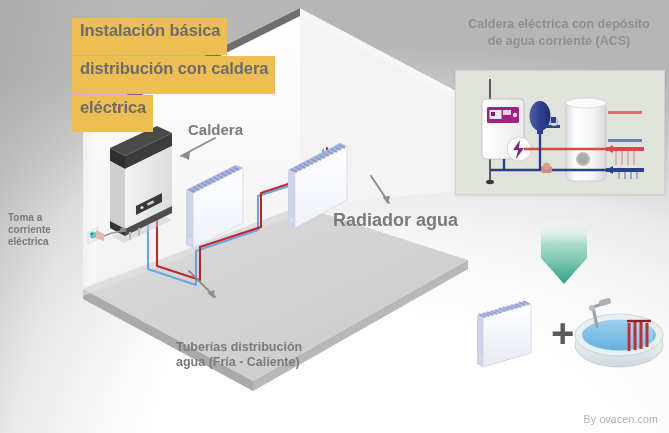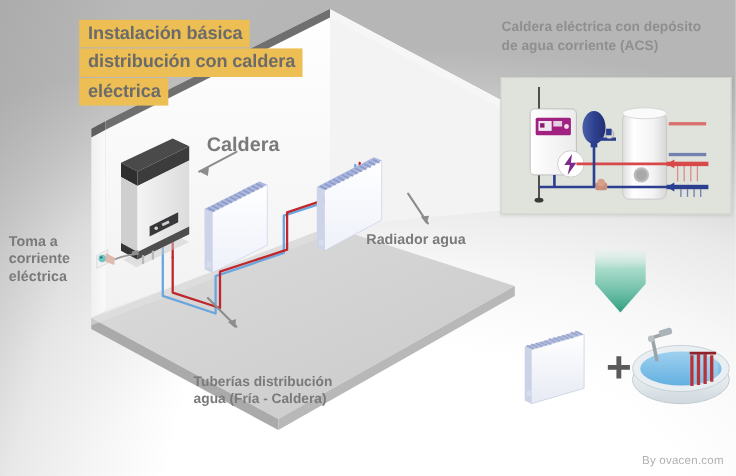--- a/index.html
+++ b/index.html
@@ -18,37 +18,37 @@
     background:linear-gradient(105deg, rgba(168,168,168,.75) 0%, rgba(190,190,190,.30) 16%, rgba(255,255,255,0) 34%);
     pointer-events:none;
   }
 
   
   .title-wrap{position:absolute;left:72px;top:18px;width:250px;z-index:40;}
   .title-line{
     display:block;width:max-content;max-width:248px;
     background:#edbe53;color:#6b6b6b;
     font-size:16.5px;font-weight:bold;line-height:1.06;
-    padding:4px 7px 4px 8px;margin:0 0 1px 0;letter-spacing:-0.1px;
+    padding:4px 7px 16px 8px;margin:0 0 1px 0;letter-spacing:-0.1px;
   }
 
   
   .room{position:absolute;left:0;top:0;width:669px;height:433px;z-index:10;}
 
   
   .lbl{position:absolute;color:#7a7a7a;font-weight:bold;z-index:45;line-height:1.18;}
-  #lbl-caldera{left:188px;top:121px;font-size:18px;}
-  #lbl-toma{left:8px;top:212px;font-size:13px;width:76px;}
-  #lbl-radiador{left:333px;top:210px;font-size:13px;}
+  #lbl-caldera{left:188px;top:121px;font-size:15px;}
+  #lbl-toma{left:8px;top:212px;font-size:10px;width:76px;}
+  #lbl-radiador{left:333px;top:210px;font-size:18px;}
   #lbl-tuberias{left:176px;top:308px;font-size:12.5px;width:170px;margin-top:32px;}
 
   
   .inset-title{
     position:absolute;left:456px;top:16px;width:206px;
-    color:#8f8f8f;font-size:12.5px;font-weight:bold;line-height:1.35;z-index:45;
+    color:#8f8f8f;font-size:12.5px;font-weight:bold;line-height:1.35;z-index:45;text-align:center;
   }
   .inset-box{
     position:absolute;left:455px;top:70px;width:208px;height:123px;z-index:42;
     background:#dfe3dc;border:1px solid #cfd4cb;
     box-shadow:0 1px 3px rgba(0,0,0,.10);
   }
 
   
   .bottom-row{position:absolute;left:455px;top:285px;width:210px;height:95px;z-index:44;}
   .green-arrow{position:absolute;left:525px;top:218px;width:78px;height:72px;z-index:43;}
@@ -217,21 +217,21 @@
   <div class="lbl" id="lbl-toma">
     <div>Toma a</div>
     <div>corriente</div>
     <div>eléctrica</div>
   </div>
 
   <div class="lbl" id="lbl-radiador">Radiador agua</div>
 
   <div class="lbl" id="lbl-tuberias">
     <div>Tuberías distribución</div>
-    <div>agua (Fría - Caldera)</div>
+    <div>agua (Fría - Caliente)</div>
   </div>
 
   <div class="inset-title">
     <div>Caldera eléctrica con depósito</div>
     <div>de agua corriente (ACS)</div>
   </div>
 
   <div class="inset-box">
     <svg viewBox="0 0 208 123" width="208" height="123">
       <defs>

